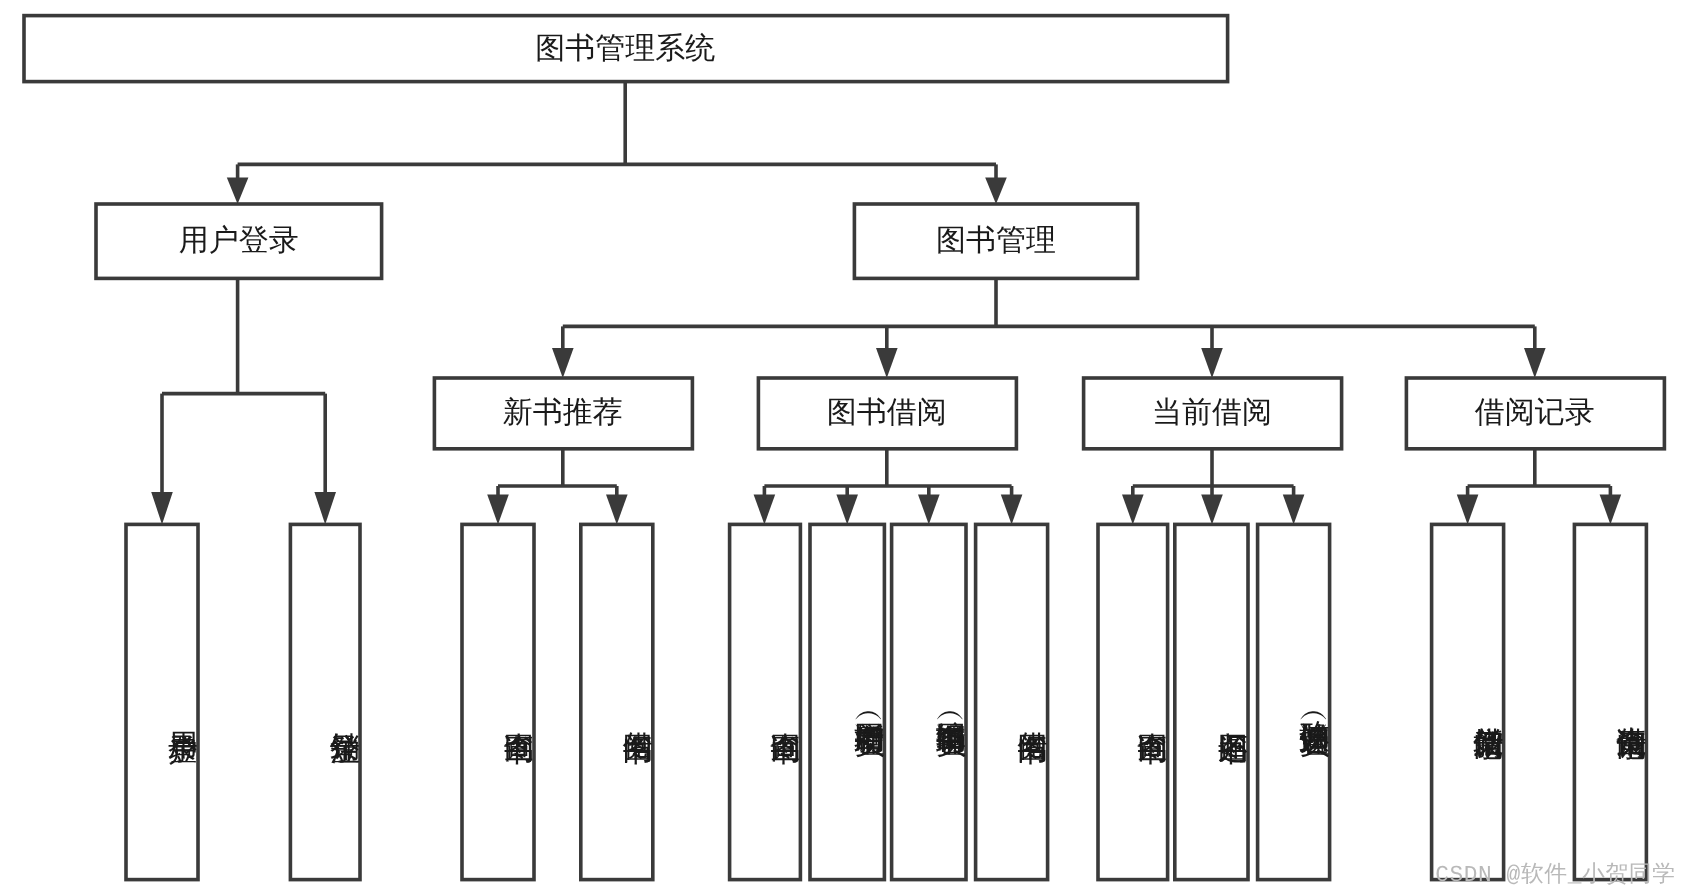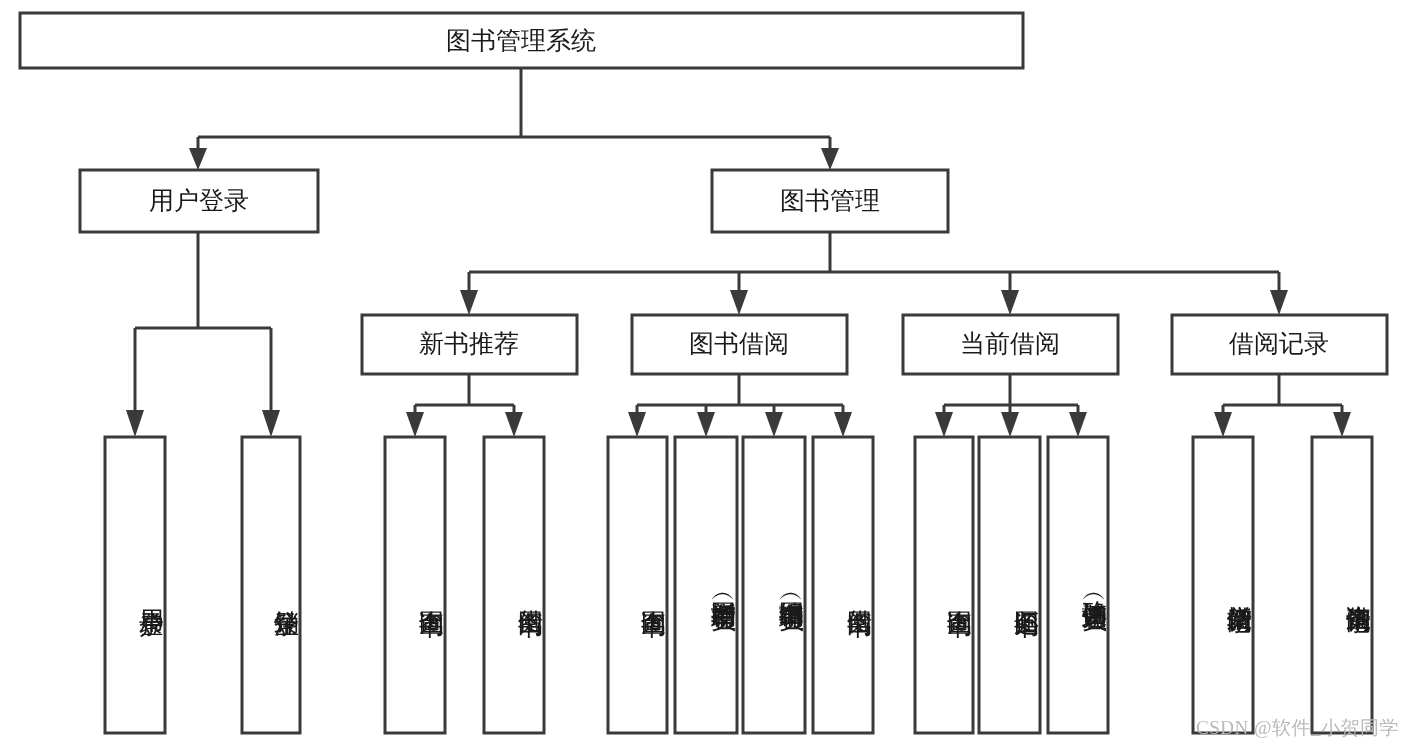--- a/index.html
+++ b/index.html
@@ -64,21 +64,21 @@
     color: #1a1a1a;
     letter-spacing: 1px;
     white-space: nowrap;
     text-align: center;
     pointer-events: none;
   }
   .watermark {
     position: absolute;
     left: 1196px;
     top: 715px;
-    font-family: Liberation Serif, serif;
+    font-family: Liberation Mono, monospace;
     font-size: 19px;
     color: #b9b9b9;
     white-space: nowrap;
     letter-spacing: 0.5px;
   }
 </style>
 </head>
 <body>
 
 <div id="diagram-root">

